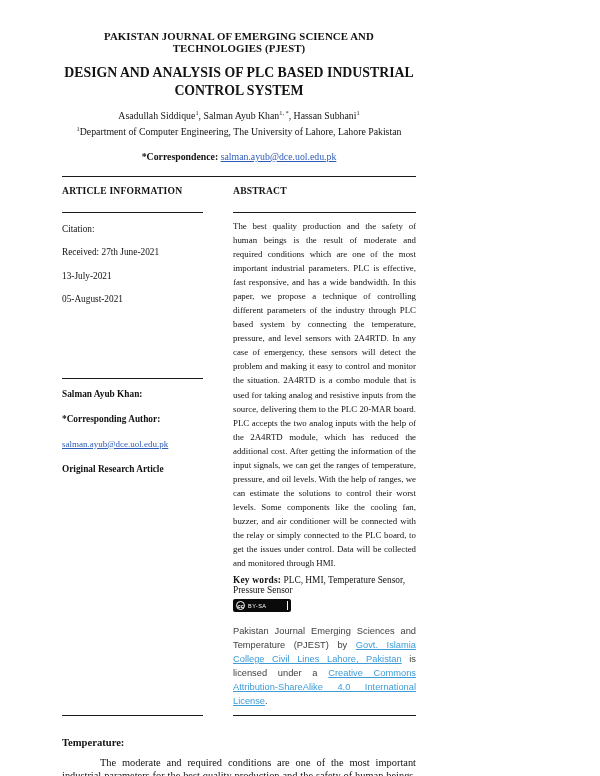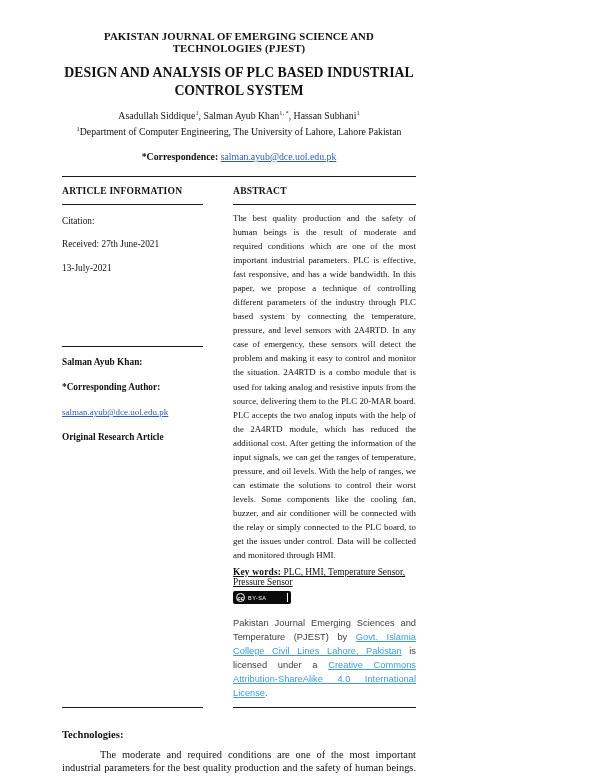--- a/index.html
+++ b/index.html
@@ -15,30 +15,30 @@
   .affiliation { text-align:center; font-size:9.8px; margin-bottom:14px; }
   .correspondence { text-align:center; font-size:9.8px; margin-bottom:14px; }
 
   a, .link { cursor:pointer; }
   .serif-link { color:#2e5bb8; text-decoration:underline; }
   .sans-link  { color:#3e9cd8; text-decoration:underline; }
 
   .info-table { border-top:1.6px solid #1a1a1a; display:flex; gap:30px; align-items:stretch; }
   .col-left  { width:141px; flex:none; border-bottom:1.6px solid #1a1a1a; }
   .col-right { flex:1; border-bottom:1.6px solid #1a1a1a; padding-bottom:6px; }
-  .col-header { font-weight:bold; font-size:9.6px; padding:8px 0 8px 0; border-bottom:1.6px solid #1a1a1a; letter-spacing:0.2px; }
+  .col-header { font-weight:bold; font-size:9.6px; padding:8px 0 16px 0; border-bottom:1.6px solid #1a1a1a; letter-spacing:0.2px; }
   .info-items { margin-top:5px; }
   .info-item { font-size:9.3px; line-height:23.4px; white-space:nowrap; }
   .corr-block { border-top:1.6px solid #1a1a1a; margin-top:66px; padding-top:3px; }
   .corr-item { font-size:9.3px; line-height:25px; font-weight:bold; white-space:nowrap; }
   .corr-email { font-weight:normal; font-size:9px; }
   .corr-type { text-align:left; font-weight:bold; }
 
   .abstract-text { font-size:8.85px; line-height:14.05px; text-align:justify; margin-top:6px; }
-  .keywords { font-size:9.4px; margin-top:5px;text-decoration:underline; }
+  .keywords { font-size:9.4px; margin-top:5px; }
   .keywords b { letter-spacing:0.2px; }
 
   .cc-badge { margin-top:4px; width:58px; height:13px; background:#0a0a0a; border-radius:2px;
               display:flex; align-items:center; padding:0 3px; gap:3px; }
   .cc-circle { width:9px; height:9px; border:1px solid #fff; border-radius:50%; color:#fff;
                font-family:"Liberation Sans", sans-serif; font-size:6px; font-weight:bold;
                display:flex; align-items:center; justify-content:center; line-height:1; }
   .cc-text { color:#fff; font-family:"Liberation Sans", sans-serif; font-size:5.5px; letter-spacing:0.5px; flex:1; }
   .cc-bar { width:1px; height:9px; background:#fff; }
 
@@ -65,20 +65,21 @@
   <div class="correspondence"><b><span>*Correspondence: </span></b><span class="serif-link link">salman.ayub@dce.uol.edu.pk</span></div>
 
   <div class="info-table">
 
     <div class="col-left">
       <div class="col-header">ARTICLE INFORMATION</div>
       <div class="info-items">
         <div class="info-item">Citation:</div>
         <div class="info-item">Received: 27th June-2021</div>
         <div class="info-item">13-July-2021</div>
+        <div class="info-item">05-August-2021</div>
       </div>
       <div class="corr-block">
         <div class="corr-item">Salman Ayub Khan:</div>
         <div class="corr-item">*Corresponding Author:</div>
         <div class="corr-item corr-email"><span class="serif-link link">salman.ayub@dce.uol.edu.pk</span></div>
         <div class="corr-item corr-type">Original Research Article</div>
       </div>
     </div>
 
     <div class="col-right">
@@ -88,16 +89,16 @@
       <div class="cc-badge">
         <span class="cc-circle">cc</span>
         <span class="cc-text">BY-SA</span>
         <span class="cc-bar"></span>
       </div>
       <div class="license"><span>Pakistan Journal Emerging Sciences and Temperature (PJEST) by </span><span class="sans-link link">Govt. Islamia College Civil Lines Lahore, Pakistan</span><span> is licensed under a </span><span class="sans-link link">Creative Commons Attribution-ShareAlike 4.0 International License</span><span>.</span></div>
     </div>
 
   </div>
 
-  <div class="intro-heading">Technologies:</div>
+  <div class="intro-heading">Temperature:</div>
   <div class="intro-para">The moderate and required conditions are one of the most important industrial parameters for the best quality production and the safety of human beings. In the fields of scientific research and product manufacturing, controlling or monitoring pressure, liquid level, and temperature is very necessary especially in the case of atomic, metallurgy, fabrics, synthetic, fossil fuel, food, machinery, and building materials industries. To increase the efficiency of PLC logic code and reusing the code for multiple or different PLC categories, new technology is proposed. The ontology-based semantic model was developed. IEC 61131-3 cannot be used again., not just in terms of the file exchange format (syntactic), but also in the field of semantics. We offer an implementation of the auto-translation of XML schema and the PLC project into the ontology-</div>
 
 </div>
 
 </body></html>

